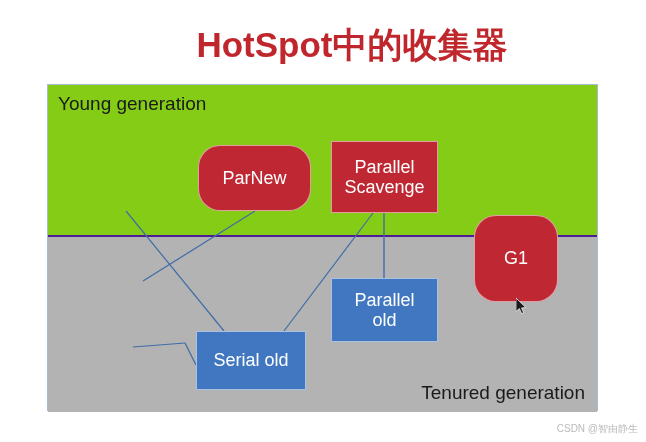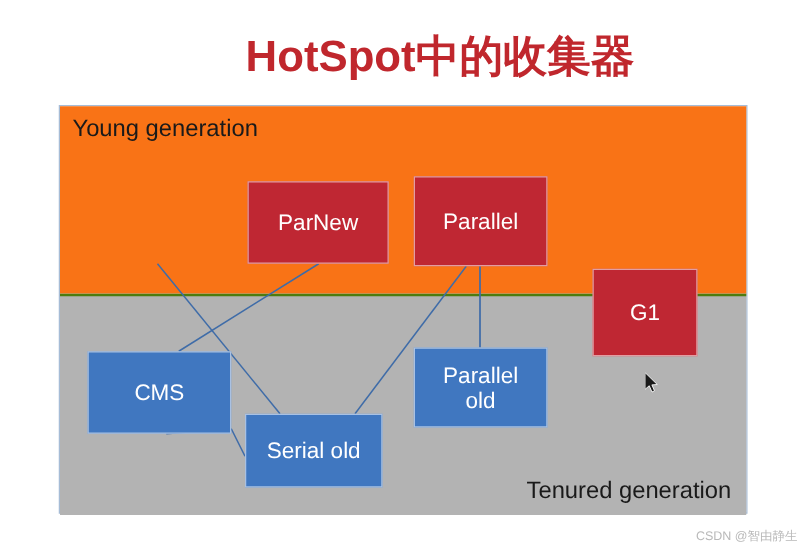--- a/index.html
+++ b/index.html
@@ -41,31 +41,31 @@
     border: 1px solid #A6BCD6;
     background: #ffffff;
     box-sizing: border-box;
   }
   #young-region {
     position: absolute;
     left: 0;
     top: 0;
     width: 100%;
     height: 150px;
-    background: #f97316;
+    background: #84cc16;
     box-sizing: border-box;
   }
   #tenured-region {
     position: absolute;
     left: 0;
     top: 150px;
     width: 100%;
     height: 177px;
     background: #B3B3B3;
-    border-top: 2px solid #4d7c0f;
+    border-top: 2px solid #4c1d95;
     box-sizing: border-box;
   }
   .region-label {
     position: absolute;
     font-size: 19px;
     color: #1a1a1a;
     white-space: nowrap;
   }
   #young-label  { left: 10px;  top: 8px; }
   #tenured-label{ right: 12px; bottom: 8px; }
@@ -91,23 +91,23 @@
     font-size: 18px;
     line-height: 1.12;
     box-sizing: border-box;
     border: 1px solid rgba(255,255,255,0.55);
   }
   .box.red  { background: #BF2733; }
   .box.blue { background: #4077C0; }
 
   
   #box-serial    { left: 22px;  top: 60px;  width: 111px; height: 66px; }
-  #box-parnew    { left: 150px; top: 60px;  width: 113px; height: 66px; }
+  #box-parnew    { left: 150px; top: 60px;  width: 113px; height: 66px; border-radius: 22px; }
   #box-psc       { left: 283px; top: 56px;  width: 107px; height: 72px; }
-  #box-g1        { left: 426px; top: 130px; width: 84px;  height: 70px; }
+  #box-g1        { left: 426px; top: 130px; width: 84px;  height: 87px; border-radius: 22px; }
   #box-cms       { left: 22px;  top: 196px; width: 115px; height: 66px; }
   #box-serialold { left: 148px; top: 246px; width: 110px; height: 59px; }
   #box-parold    { left: 283px; top: 193px; width: 107px; height: 64px; }
 
   
   #cursor {
     position: absolute;
     left: 516px;
     top: 298px;
     width: 12px;
@@ -157,30 +157,28 @@
     </svg>
 
 
     <div class="box red" id="box-parnew">
       <span>ParNew</span>
     </div>
 
     <div class="box red" id="box-psc">
       <span>
         <span>Parallel</span><br>
+        <span>Scavenge</span>
       </span>
     </div>
 
     <div class="box red" id="box-g1">
       <span>G1</span>
     </div>
 
-    <div class="box blue" id="box-cms">
-      <span>CMS</span>
-    </div>
 
     <div class="box blue" id="box-serialold">
       <span>Serial old</span>
     </div>
 
     <div class="box blue" id="box-parold">
       <span>
         <span>Parallel</span><br>
         <span>old</span>
       </span>

